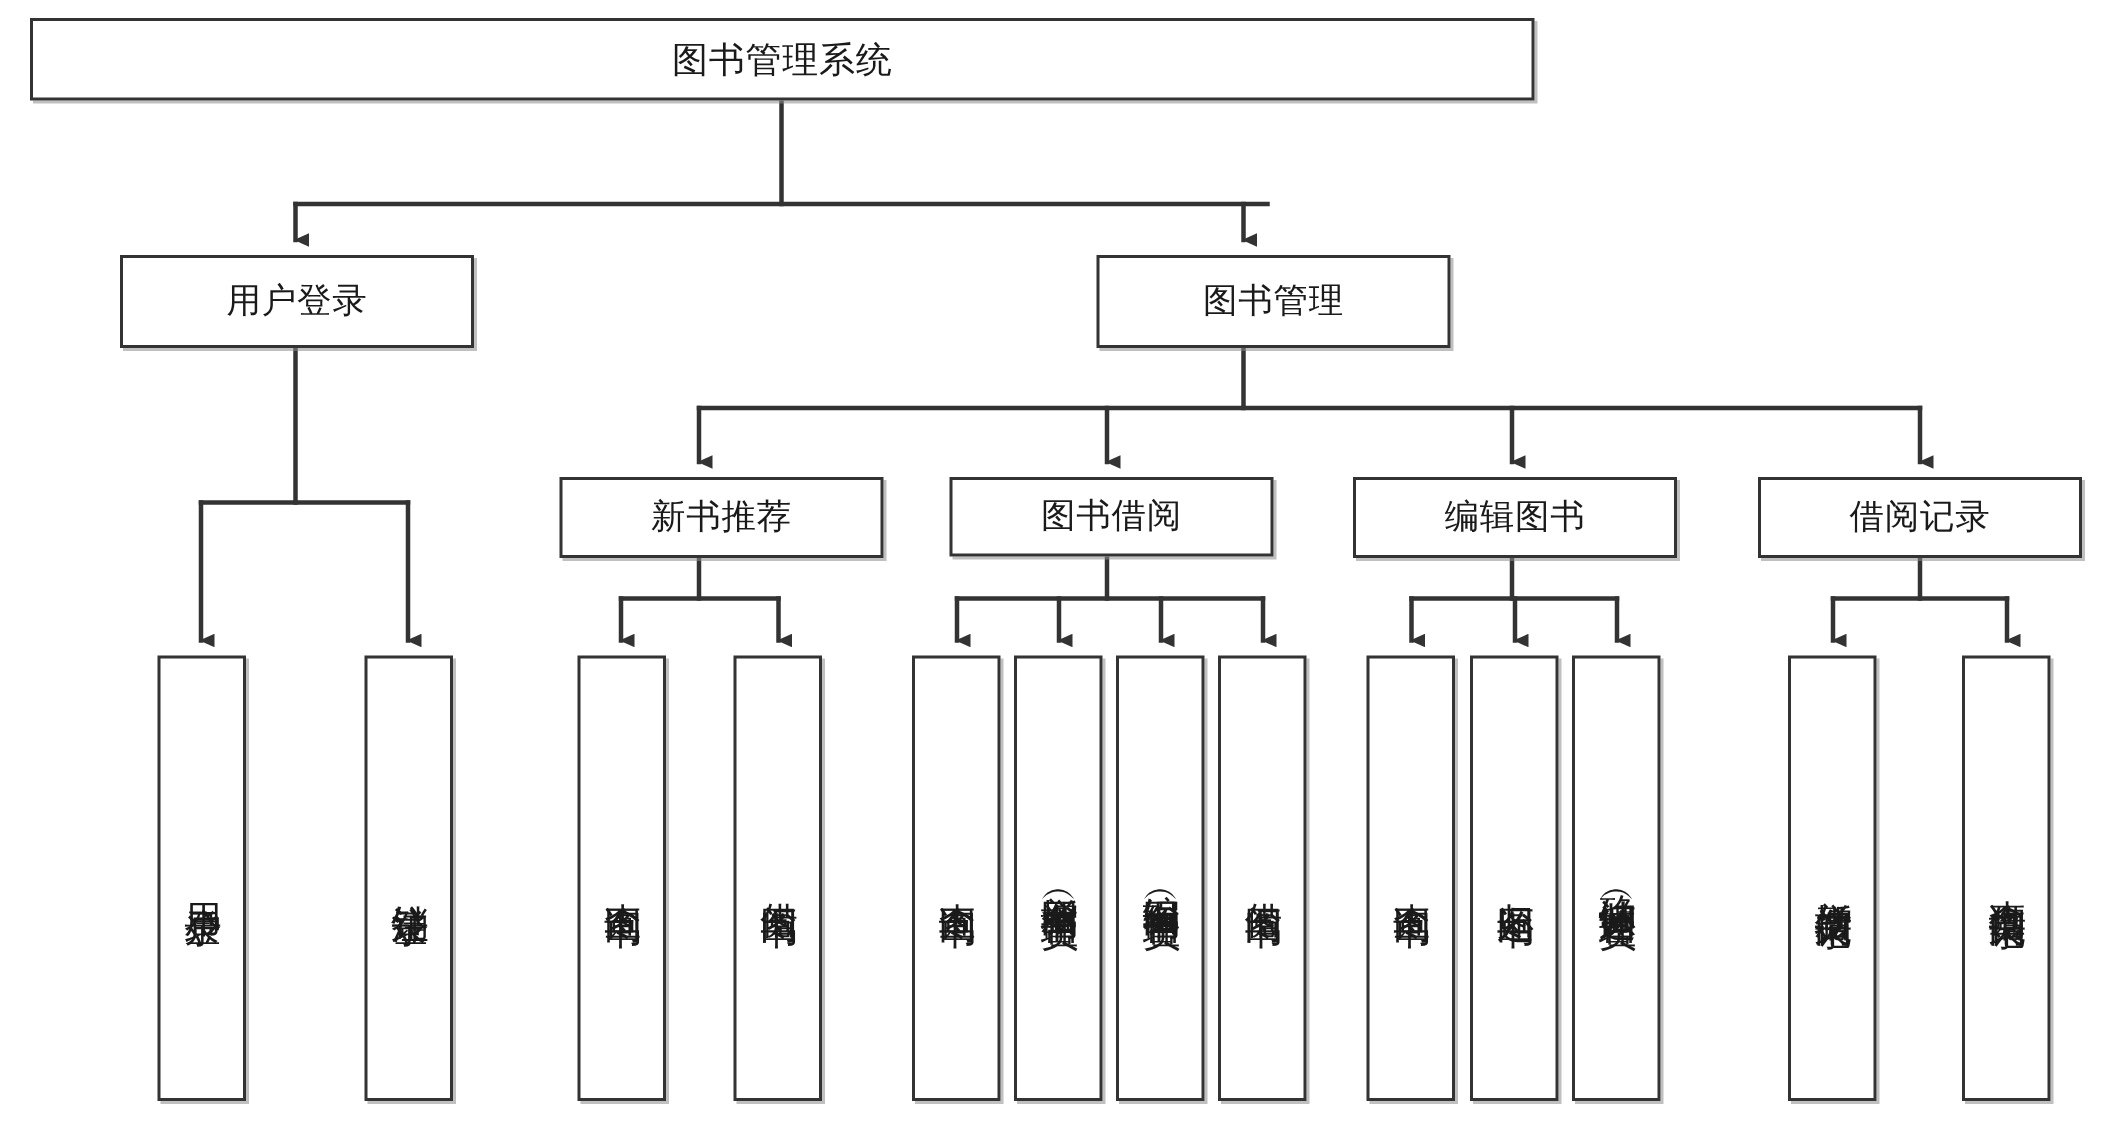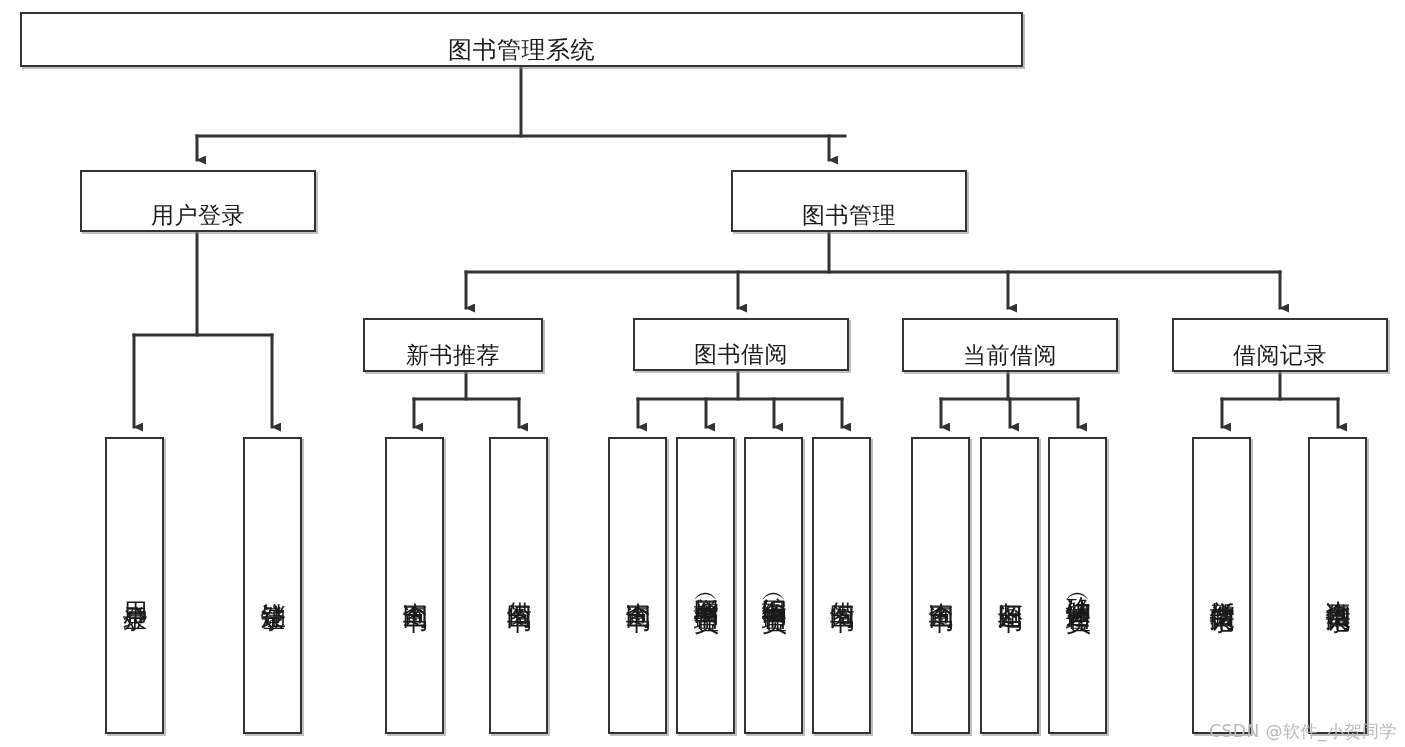--- a/index.html
+++ b/index.html
@@ -25,21 +25,21 @@
     height: 747px;
     pointer-events: none;
   }
   .node {
     position: absolute;
     box-sizing: border-box;
     background: #ffffff;
     border: 2px solid #333333;
     box-shadow: 2px 2px 0 rgba(140,140,140,0.55);
     display: flex;
-    align-items: flex-end;
+    align-items: center;
     justify-content: center;
     color: #1a1a1a;
   }
   .node-label {
     display: block;
     line-height: 1.25;
     letter-spacing: 0.5px;
     text-align: center;
   }
   .node.horiz .node-label {
@@ -130,28 +130,28 @@
     <span class="node-label">图书管理系统</span>
   </div>
 
   <div class="node horiz" style="left:80px; top:170px; width:236px; height:62px;">
     <span class="node-label">用户登录</span>
   </div>
   <div class="node horiz" style="left:711px; top:170px; width:236px; height:62px;margin-left:20px;">
     <span class="node-label">图书管理</span>
   </div>
 
-  <div class="node horiz" style="left:363px; top:318px; width:180px; height:54px;">
+  <div class="node horiz" style="left:373px; top:318px; width:216px; height:54px;">
     <span class="node-label">新书推荐</span>
   </div>
   <div class="node horiz" style="left:633px; top:318px; width:216px; height:53px;">
     <span class="node-label">图书借阅</span>
   </div>
   <div class="node horiz" style="left:902px; top:318px; width:216px; height:54px;">
-    <span class="node-label">当前借阅</span>
+    <span class="node-label">编辑图书</span>
   </div>
   <div class="node horiz" style="left:1172px; top:318px; width:216px; height:54px;">
     <span class="node-label">借阅记录</span>
   </div>
 
   <div class="node vert" style="left:105px; top:437px; width:59px; height:297px;">
     <span class="node-label">用户登录</span>
   </div>
   <div class="node vert" style="left:243px; top:437px; width:59px; height:297px;">
     <span class="node-label">注销登录</span>
@@ -187,14 +187,13 @@
     <span class="node-label">确认归还（管理员）</span>
   </div>
 
   <div class="node vert" style="left:1192px; top:437px; width:59px; height:297px;">
     <span class="node-label">新增借阅记录</span>
   </div>
   <div class="node vert" style="left:1308px; top:437px; width:59px; height:297px;">
     <span class="node-label">查询借阅记录</span>
   </div>
 
-  <div class="watermark">CSDN @软件_小贺同学</div>
 </div>
 
 </body></html>

